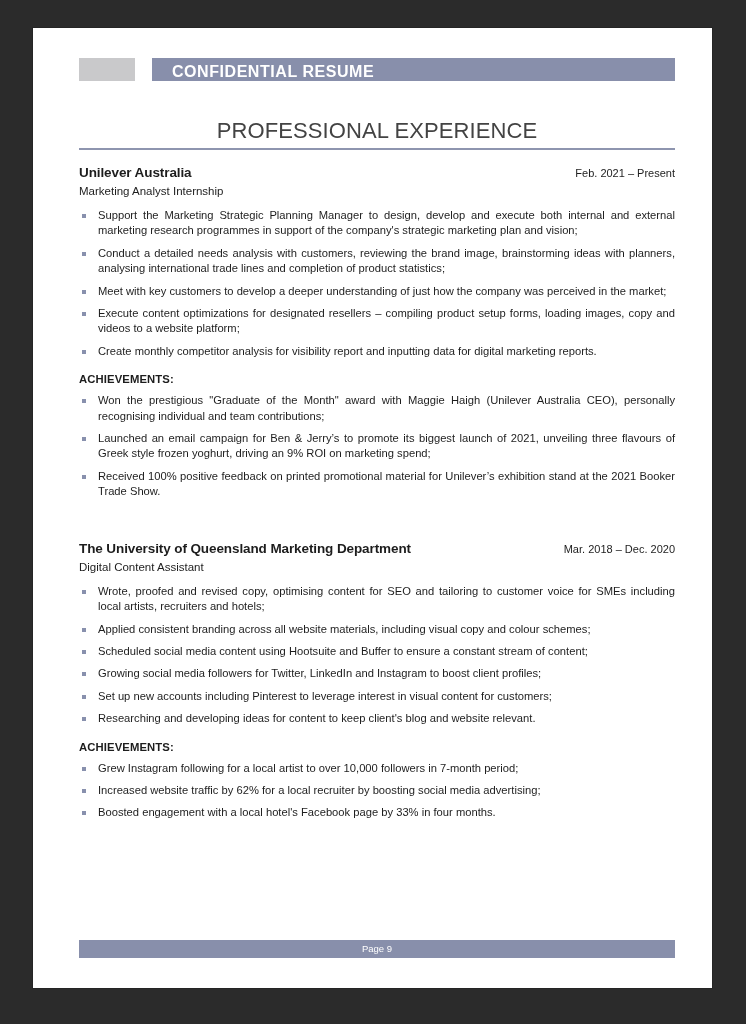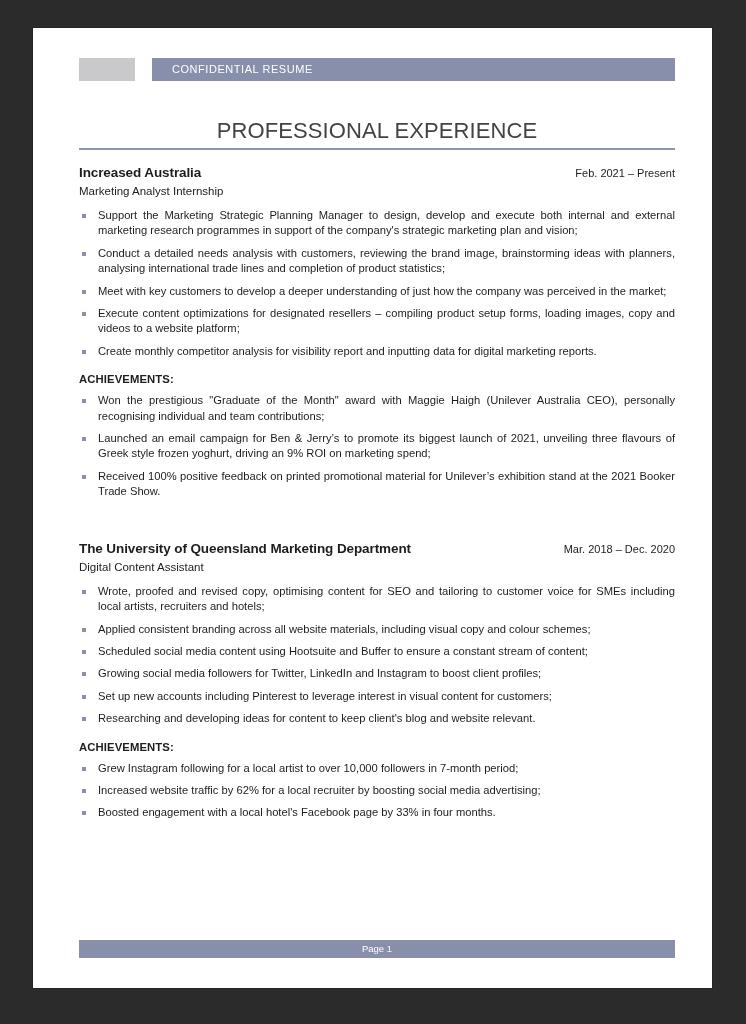--- a/index.html
+++ b/index.html
@@ -63,22 +63,22 @@
     top: 0;
     width: 523px;
     height: 23px;
     background: #888fab;
   }
 
   .confidential-banner .banner-text {
     position: absolute;
     left: 20px;
     top: 5px;
-    font-size: 11px;
-    font-weight: normal;
+    font-size: 16px;
+    font-weight: bold;
     letter-spacing: 0.55px;
     color: #ffffff;
     white-space: nowrap;
   }
 
   
   .section-title-block {
     position: absolute;
     left: 46px;
     top: 90px;
@@ -216,21 +216,21 @@
       </div>
 
       <div class="section-title-block">
         <div class="section-title">PROFESSIONAL EXPERIENCE</div>
         <div class="section-rule"></div>
       </div>
 
       <div class="content">
           <div class="job">
             <div class="job-headline">
-              <div class="job-company">Increased Australia</div>
+              <div class="job-company">Unilever Australia</div>
               <div class="job-dates">Feb. 2021 – Present</div>
             </div>
             <div class="job-role">Marketing Analyst Internship</div>
             <ul class="bullets">
               <li>Support the Marketing Strategic Planning Manager to design, develop and execute both internal and external marketing research programmes in support of the company's strategic marketing plan and vision;</li>
               <li>Conduct a detailed needs analysis with customers, reviewing the brand image, brainstorming ideas with planners, analysing international trade lines and completion of product statistics;</li>
               <li>Meet with key customers to develop a deeper understanding of just how the company was perceived in the market;</li>
               <li>Execute content optimizations for designated resellers – compiling product setup forms, loading images, copy and videos to a website platform;</li>
               <li>Create monthly competitor analysis for visibility report and inputting data for digital marketing reports.</li>
             </ul>
@@ -262,18 +262,18 @@
               <ul class="bullets">
                 <li>Grew Instagram following for a local artist to over 10,000 followers in 7-month period;</li>
                 <li>Increased website traffic by 62% for a local recruiter by boosting social media advertising;</li>
                 <li>Boosted engagement with a local hotel's Facebook page by 33% in four months.</li>
               </ul>
             </div>
           </div>
         </div>
 
       <div class="page-footer">
-        <span class="footer-text">Page 1</span>
+        <span class="footer-text">Page 9</span>
       </div>
 
     </div>
   </div>
 </div>
 
 </body></html>

